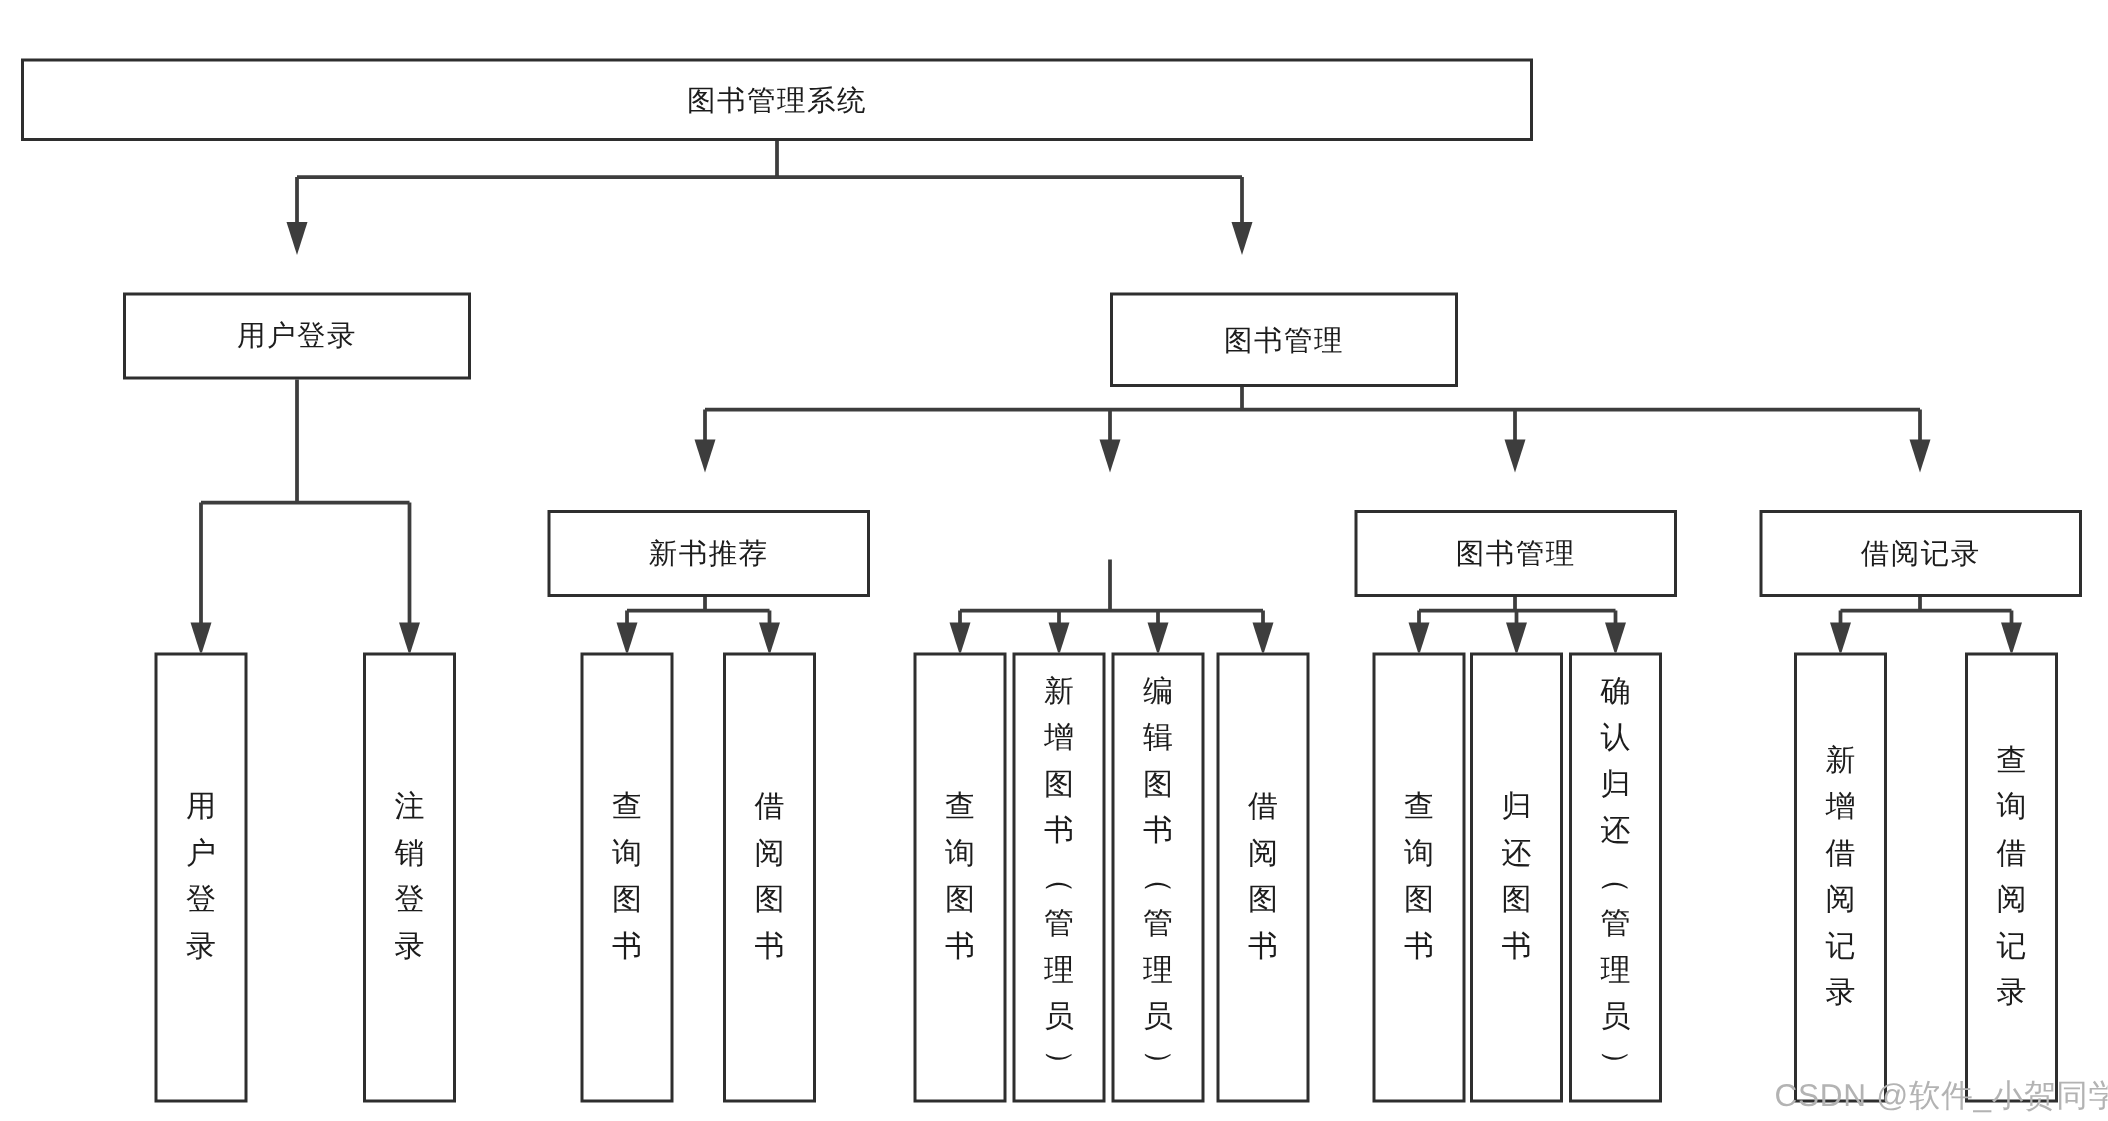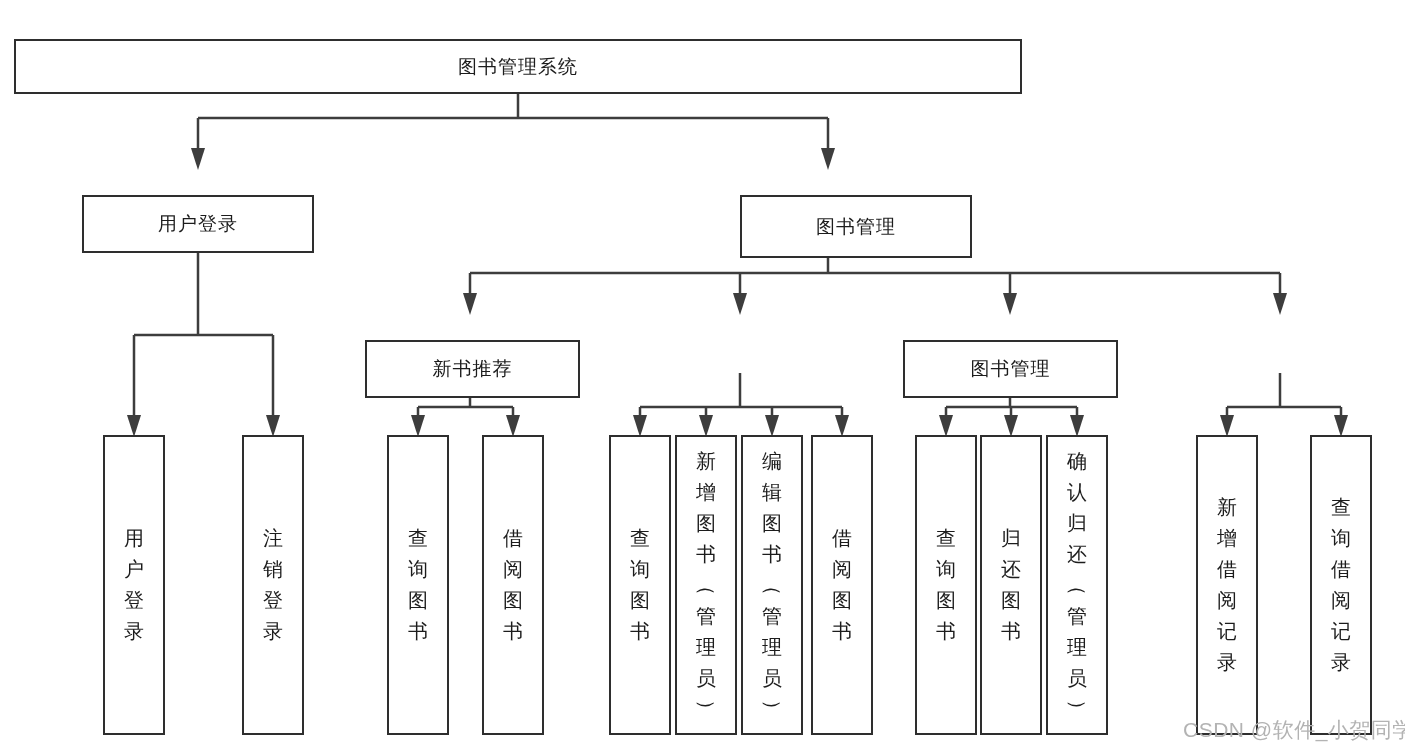--- a/index.html
+++ b/index.html
@@ -87,20 +87,21 @@
       </g>
   </svg>
 
   <div class="box h" style="left:14px;top:14px;width:1008px;height:55px">图书管理系统</div>
 
   <div class="box h" style="left:82px;top:170px;width:232px;height:58px">用户登录</div>
   <div class="box h" style="left:740px;top:170px;width:232px;height:63px">图书管理</div>
 
   <div class="box h" style="left:365px;top:315px;width:215px;height:58px">新书推荐</div>
   <div class="box h" style="left:903px;top:315px;width:215px;height:58px">图书管理</div>
+  <div class="box h" style="left:1173px;top:315px;width:215px;height:58px">借阅记录</div>
 
   <div class="box v" style="left:103px;top:435px;width:62px;height:300px">
       <div class="vcol">
         <span class="vchar">用</span>
         <span class="vchar">户</span>
         <span class="vchar">登</span>
         <span class="vchar">录</span>
       </div>
     </div>
   <div class="box v" style="left:242px;top:435px;width:62px;height:300px">

